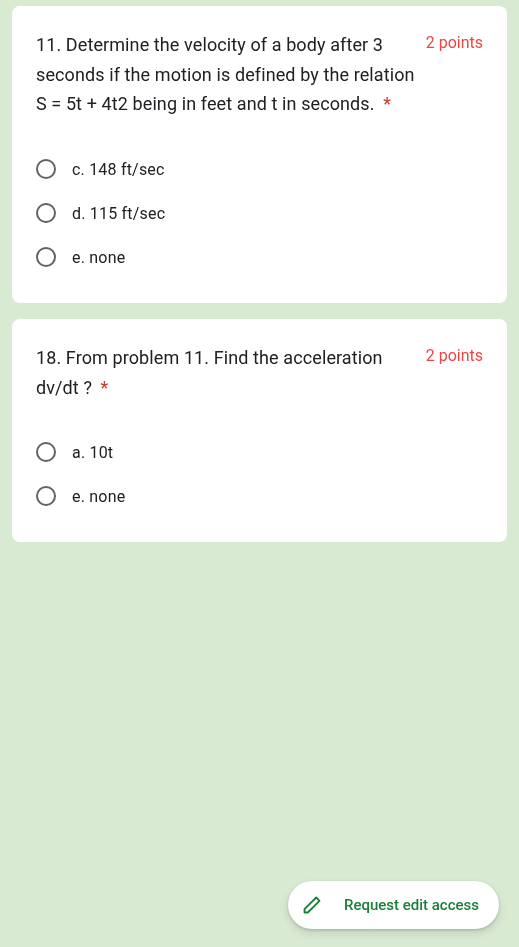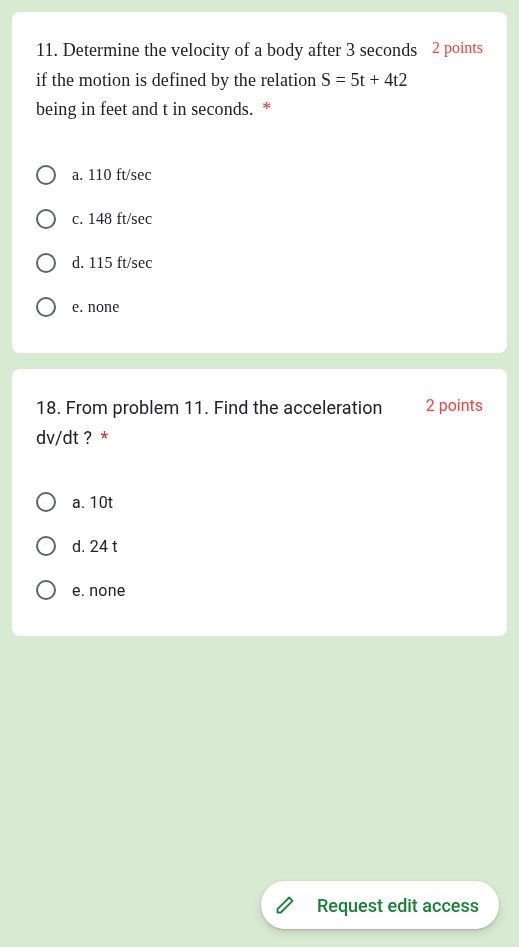--- a/index.html
+++ b/index.html
@@ -11,21 +11,21 @@
     padding: 0 12px;
     color: #202124;
     font-size: 16px;
   }
   .card {
     background: #fff;
     border-radius: 8px;
     padding: 24px;
     margin-bottom: 16px;
   }
-  .card:first-child { margin-top: 12px; font-family: Liberation Serif, serif; }
+  .card:first-child { margin-top: 6px; }
   .question-header { display: flex; }
   .question-text {
     flex: 1;
     font-size: 18px;
     line-height: 1.65;
     color: #202124;
     letter-spacing: 0.1px;
   }
   .required { color: #d93025; margin-left: 4px; }
   .points { color: #ef4444; font-size: 16px; white-space: nowrap; margin-left: 6px; padding-top: 3px; }
@@ -40,41 +40,37 @@
     position: fixed;
     bottom: 18px; right: 20px;
     background: #fff;
     border-radius: 24px;
     height: 48px;
     padding: 0 20px 0 14px;
     display: flex; align-items: center;
     box-shadow: 0 1px 3px rgba(0,0,0,0.18), 0 4px 10px rgba(0,0,0,0.12);
     color: #188038;
     font-weight: 500;
-    font-size: 18px;
+    font-size: 15px;
     gap: 12px;
   }
   .fab svg { margin-right: 10px; }
 </style>
 </head>
 <body>
 
 <div class="card">
   <div class="question-header">
     <div class="question-text">
       <span>11.  </span><span>Determine the velocity  of a body after 3 seconds if the motion  is defined by the relation  S = 5t + 4t2    being in feet and t in seconds.</span>
       <span class="required">*</span>
     </div>
     <div class="points">2 points</div>
   </div>
   <div class="options">
-    <div class="option">
-        <div class="radio"></div>
-        <span class="option-label">a. 110 ft/sec</span>
-      </div>
     <div class="option">
         <div class="radio"></div>
         <span class="option-label">c. 148 ft/sec</span>
       </div>
     <div class="option">
         <div class="radio"></div>
         <span class="option-label">d. 115 ft/sec</span>
       </div>
     <div class="option">
         <div class="radio"></div>
@@ -91,24 +87,20 @@
     </div>
     <div class="points">2 points</div>
   </div>
   <div class="options">
     <div class="option">
         <div class="radio"></div>
         <span class="option-label">a. 10t</span>
       </div>
     <div class="option">
         <div class="radio"></div>
-        <span class="option-label">d. 24 t</span>
-      </div>
-    <div class="option">
-        <div class="radio"></div>
         <span class="option-label">e. none</span>
       </div>
   </div>
 </div>
 
 <div class="fab">
   <svg width="20" height="20" viewBox="0 0 24 24" fill="none" stroke="#188038" stroke-width="2.2" stroke-linecap="round" stroke-linejoin="round">
       <path d="M17 3l4 4L7 21H3v-4L17 3z"></path>
     </svg>
   <span>Request edit access</span>

